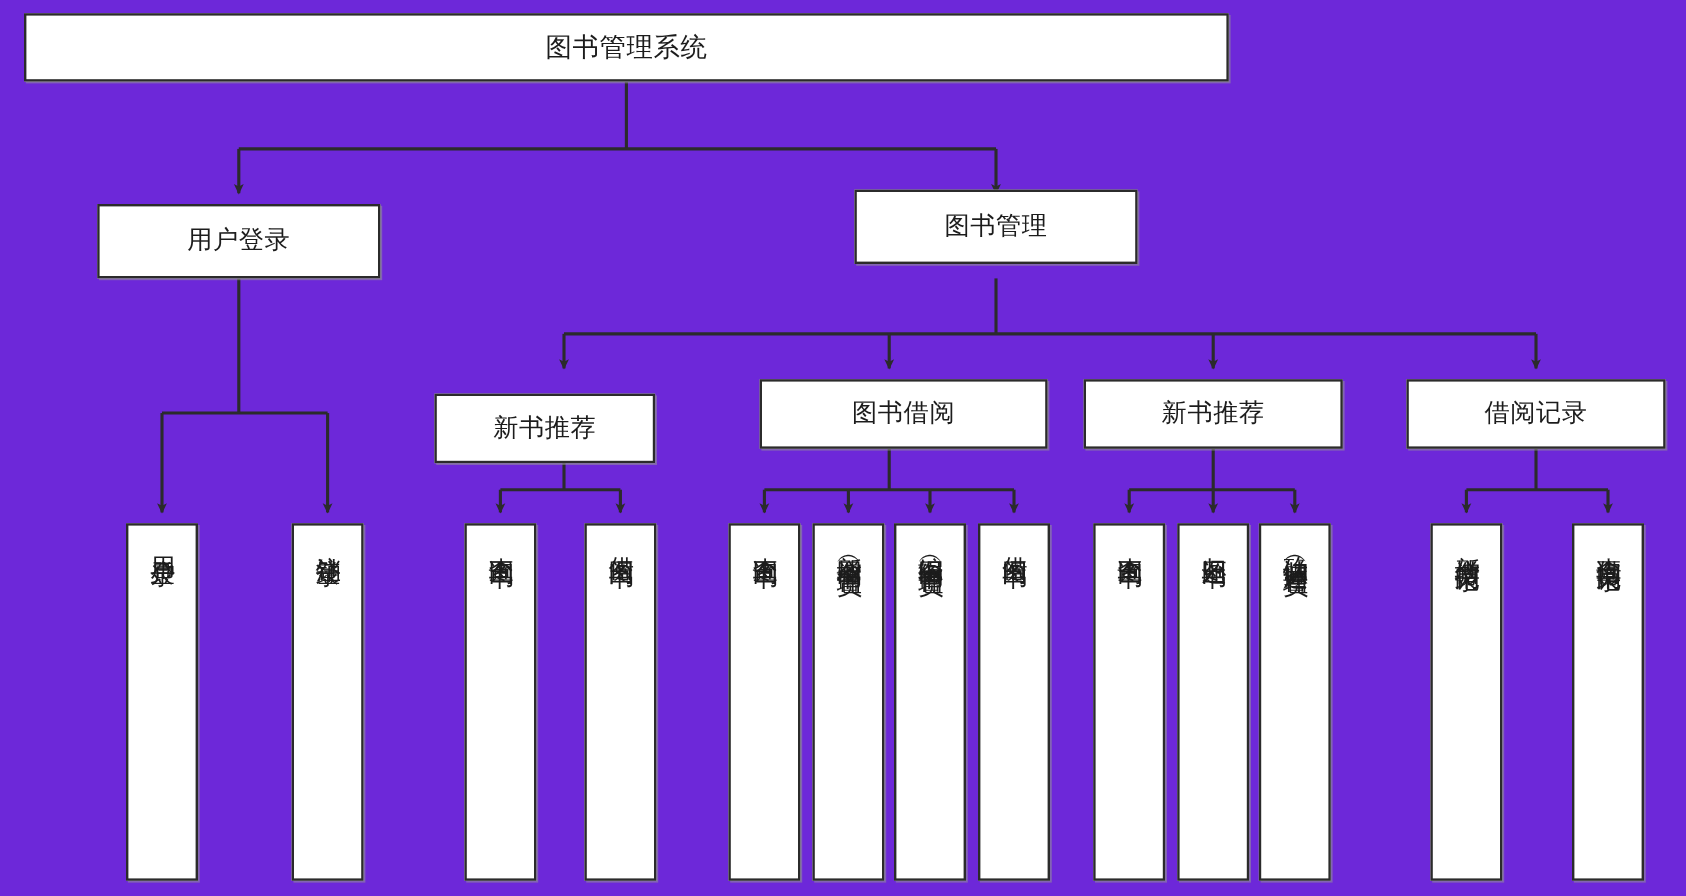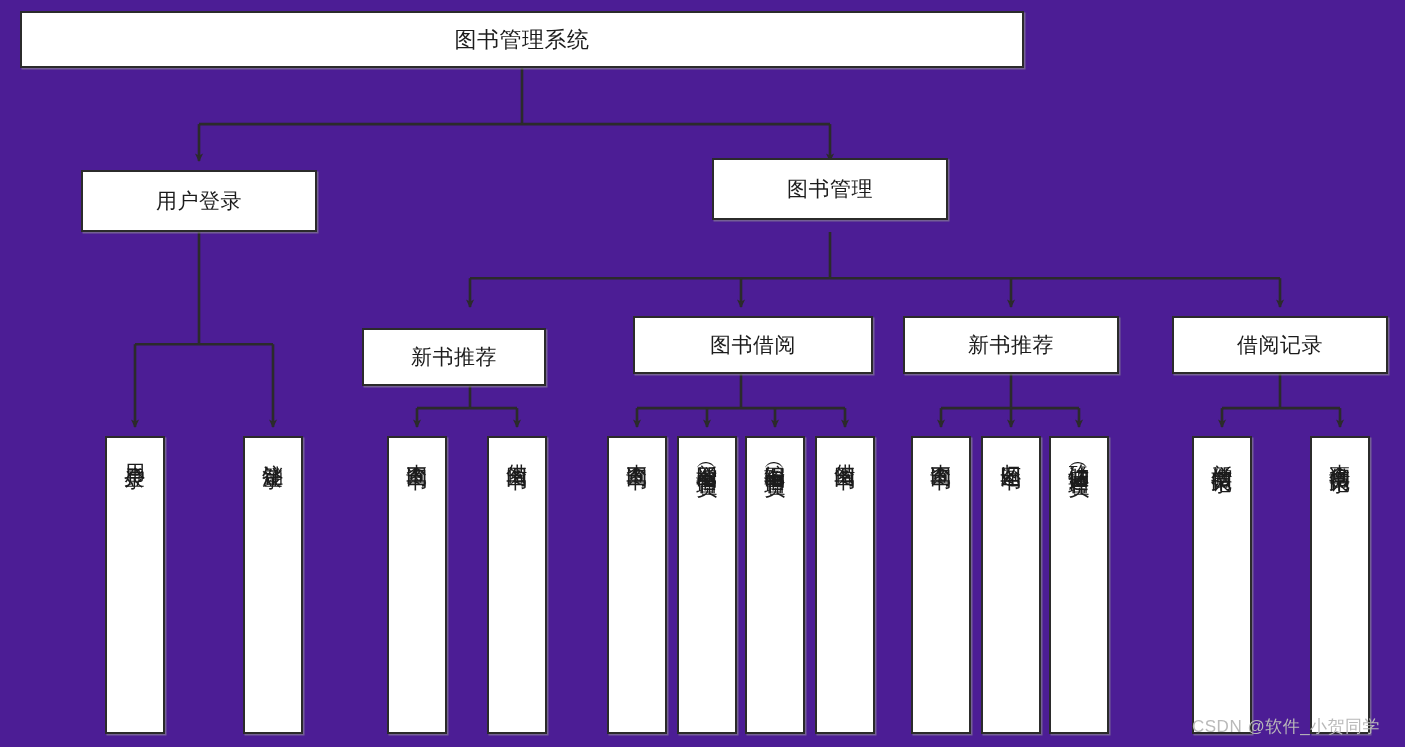--- a/index.html
+++ b/index.html
@@ -7,21 +7,21 @@
     padding: 0;
     background: #ffffff;
   }
   body {
     font-family: "Liberation Sans", "DejaVu Sans", sans-serif;
   }
   #canvas {
     position: relative;
     width: 1405px;
     height: 747px;
-    background: #4c1d95;
+    background: #6d28d9;
     overflow: hidden;
   }
   #wires {
     position: absolute;
     left: 0;
     top: 0;
     width: 1405px;
     height: 747px;
     pointer-events: none;
   }
@@ -173,15 +173,14 @@
         <span class="label">确认归还（管理员）</span>
       </div>
       <div class="node vert" style="left: 1192px; top: 436px; width: 60px; height: 298px;">
         <span class="label">新增借阅记录</span>
       </div>
       <div class="node vert" style="left: 1310px; top: 436px; width: 60px; height: 298px;">
         <span class="label">查询借阅记录</span>
       </div>
     </div>
 
-  <div class="watermark" style="left: 1192px; top: 715px;">CSDN @软件_小贺同学</div>
 
 </div>
 
 </body></html>

